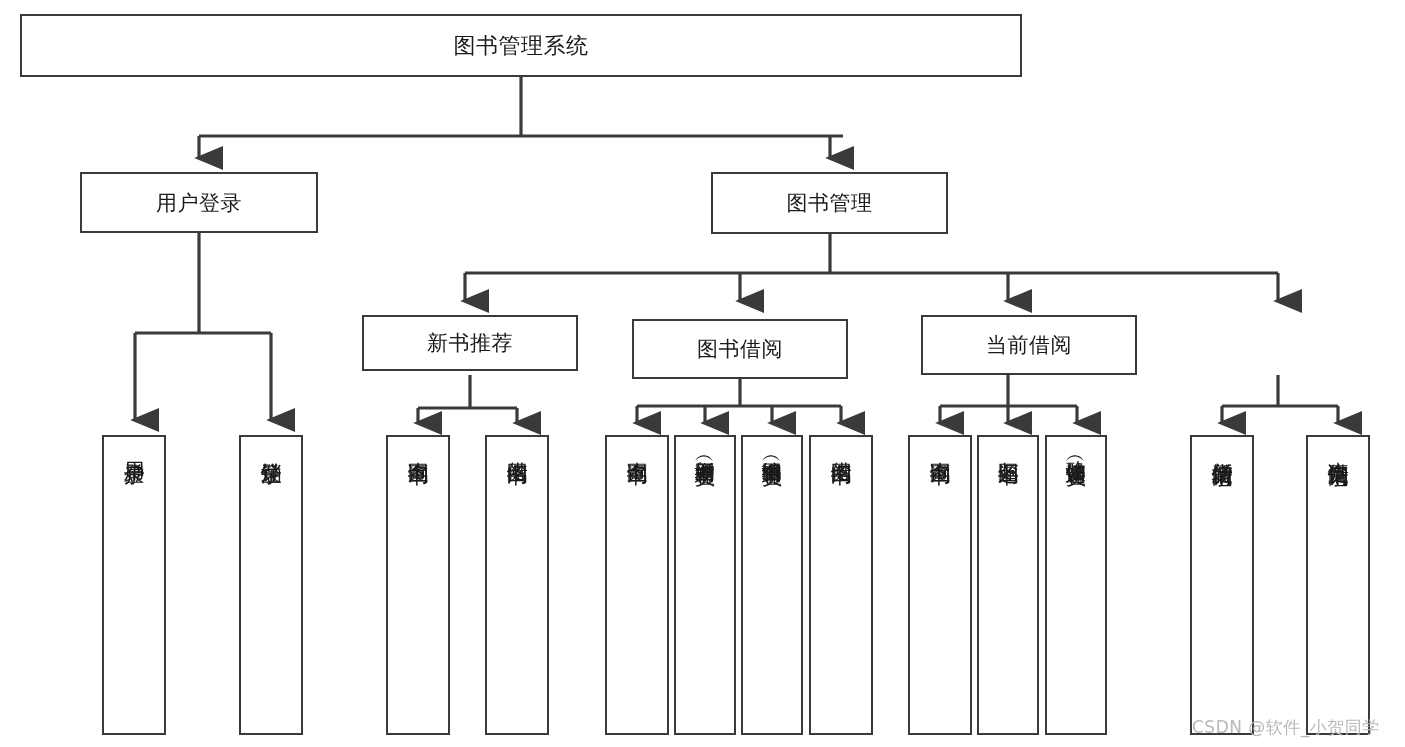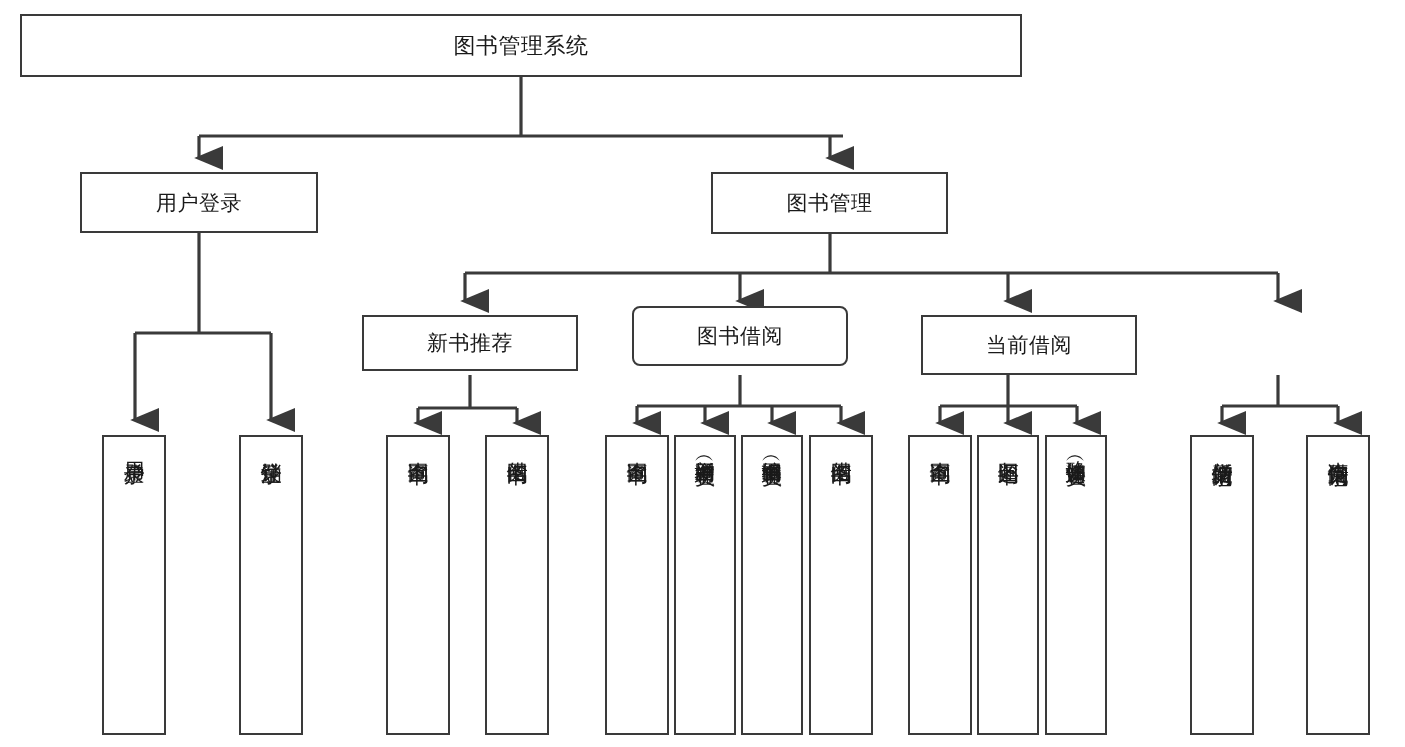--- a/index.html
+++ b/index.html
@@ -131,21 +131,21 @@
   <div class="node node-h" style="left:80px; top:172px; width:238px; height:61px;">
     <span>用户登录</span>
   </div>
   <div class="node node-h" style="left:711px; top:172px; width:237px; height:62px;">
     <span>图书管理</span>
   </div>
 
   <div class="node node-h" style="left:362px; top:315px; width:216px; height:56px;">
     <span>新书推荐</span>
   </div>
-  <div class="node node-h" style="left:632px; top:306px; width:216px; height:60px;border-radius:8px;">
+  <div class="node node-h" style="left:632px; top:319px; width:216px; height:60px;">
     <span>图书借阅</span>
   </div>
   <div class="node node-h" style="left:901px; top:315px; width:216px; height:60px;margin-left:20px;">
     <span>当前借阅</span>
   </div>
 
   <div class="node leaf" style="left:102px; top:435px; width:64px; height:300px;">
     <span class="vtext">用户登录</span>
   </div>
   <div class="node leaf" style="left:239px; top:435px; width:64px; height:300px;">
@@ -182,14 +182,15 @@
     <span class="vtext vtext-tall">确认归还（管理员）</span>
   </div>
 
   <div class="node leaf" style="left:1190px; top:435px; width:64px; height:300px;">
     <span class="vtext">新增借阅记录</span>
   </div>
   <div class="node leaf" style="left:1306px; top:435px; width:64px; height:300px;">
     <span class="vtext">查询借阅记录</span>
   </div>
 
+  <div class="watermark" style="left:1192px; top:716px;">CSDN @软件_小贺同学</div>
 
 </div>
 
 </body></html>

